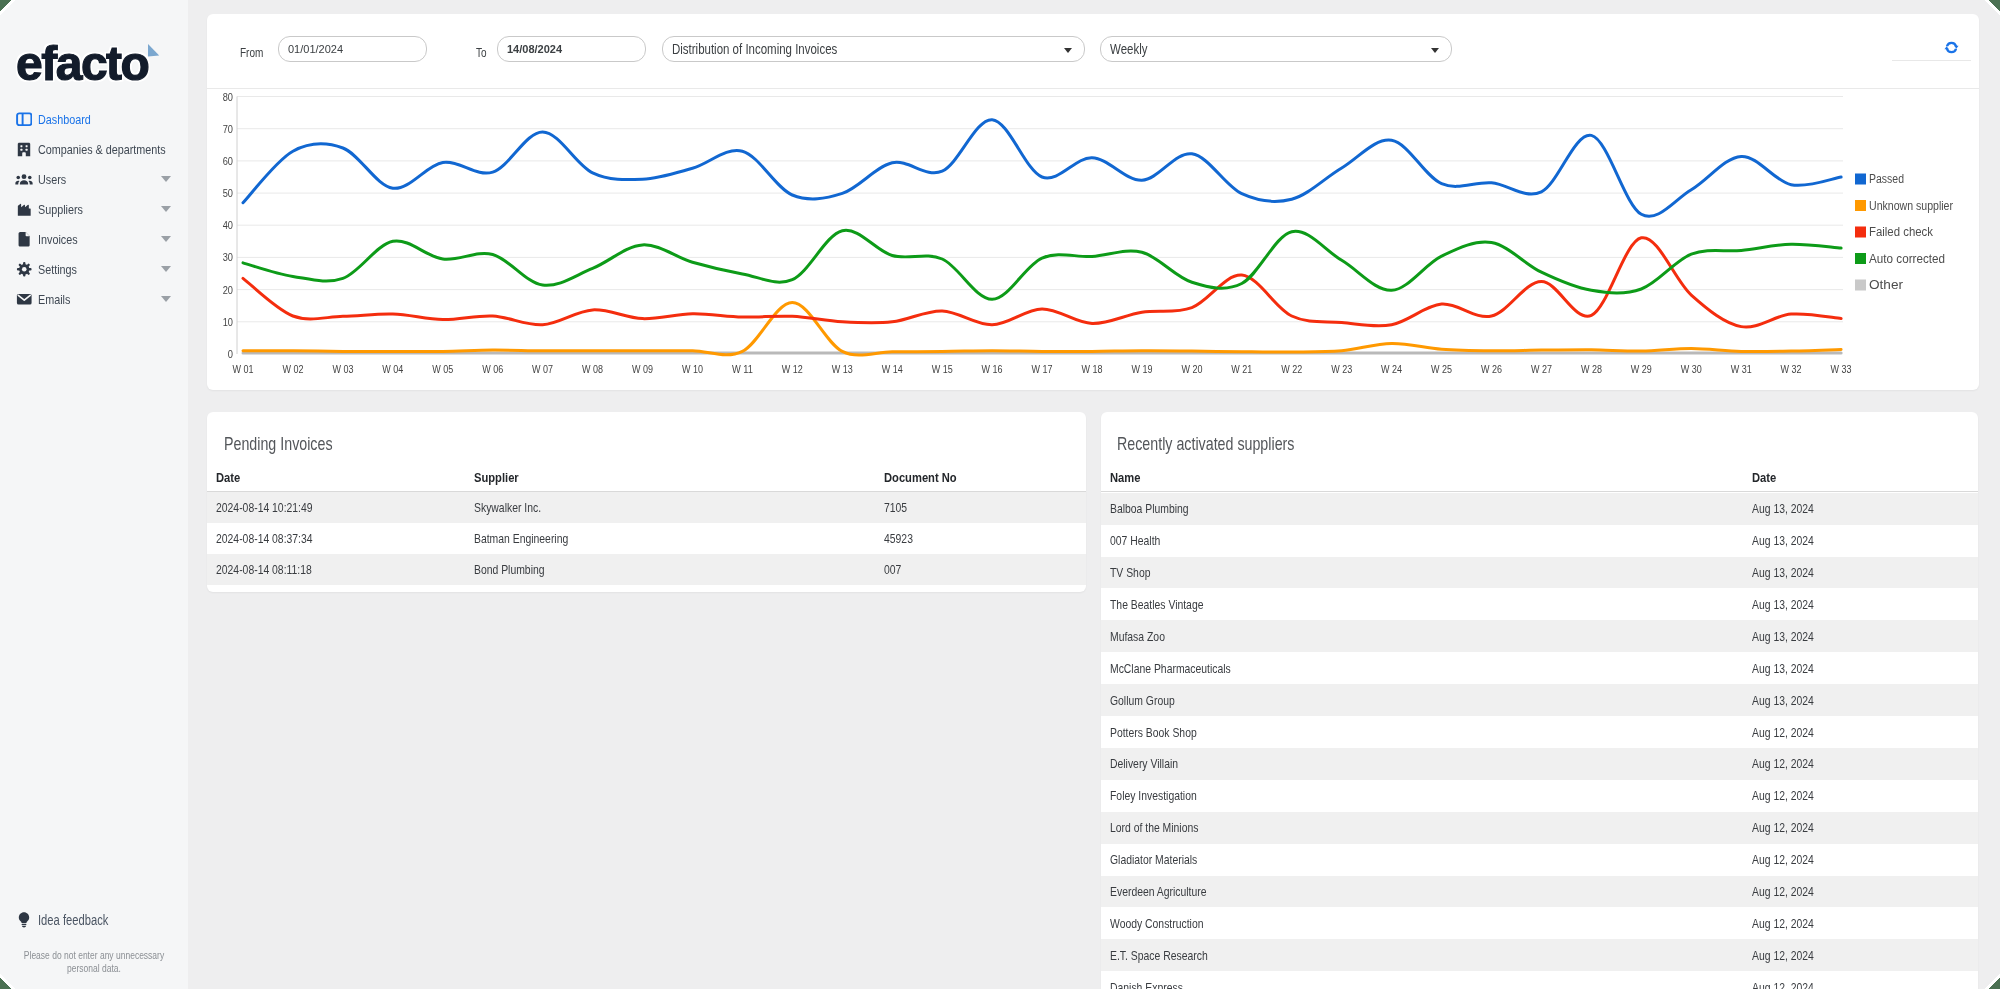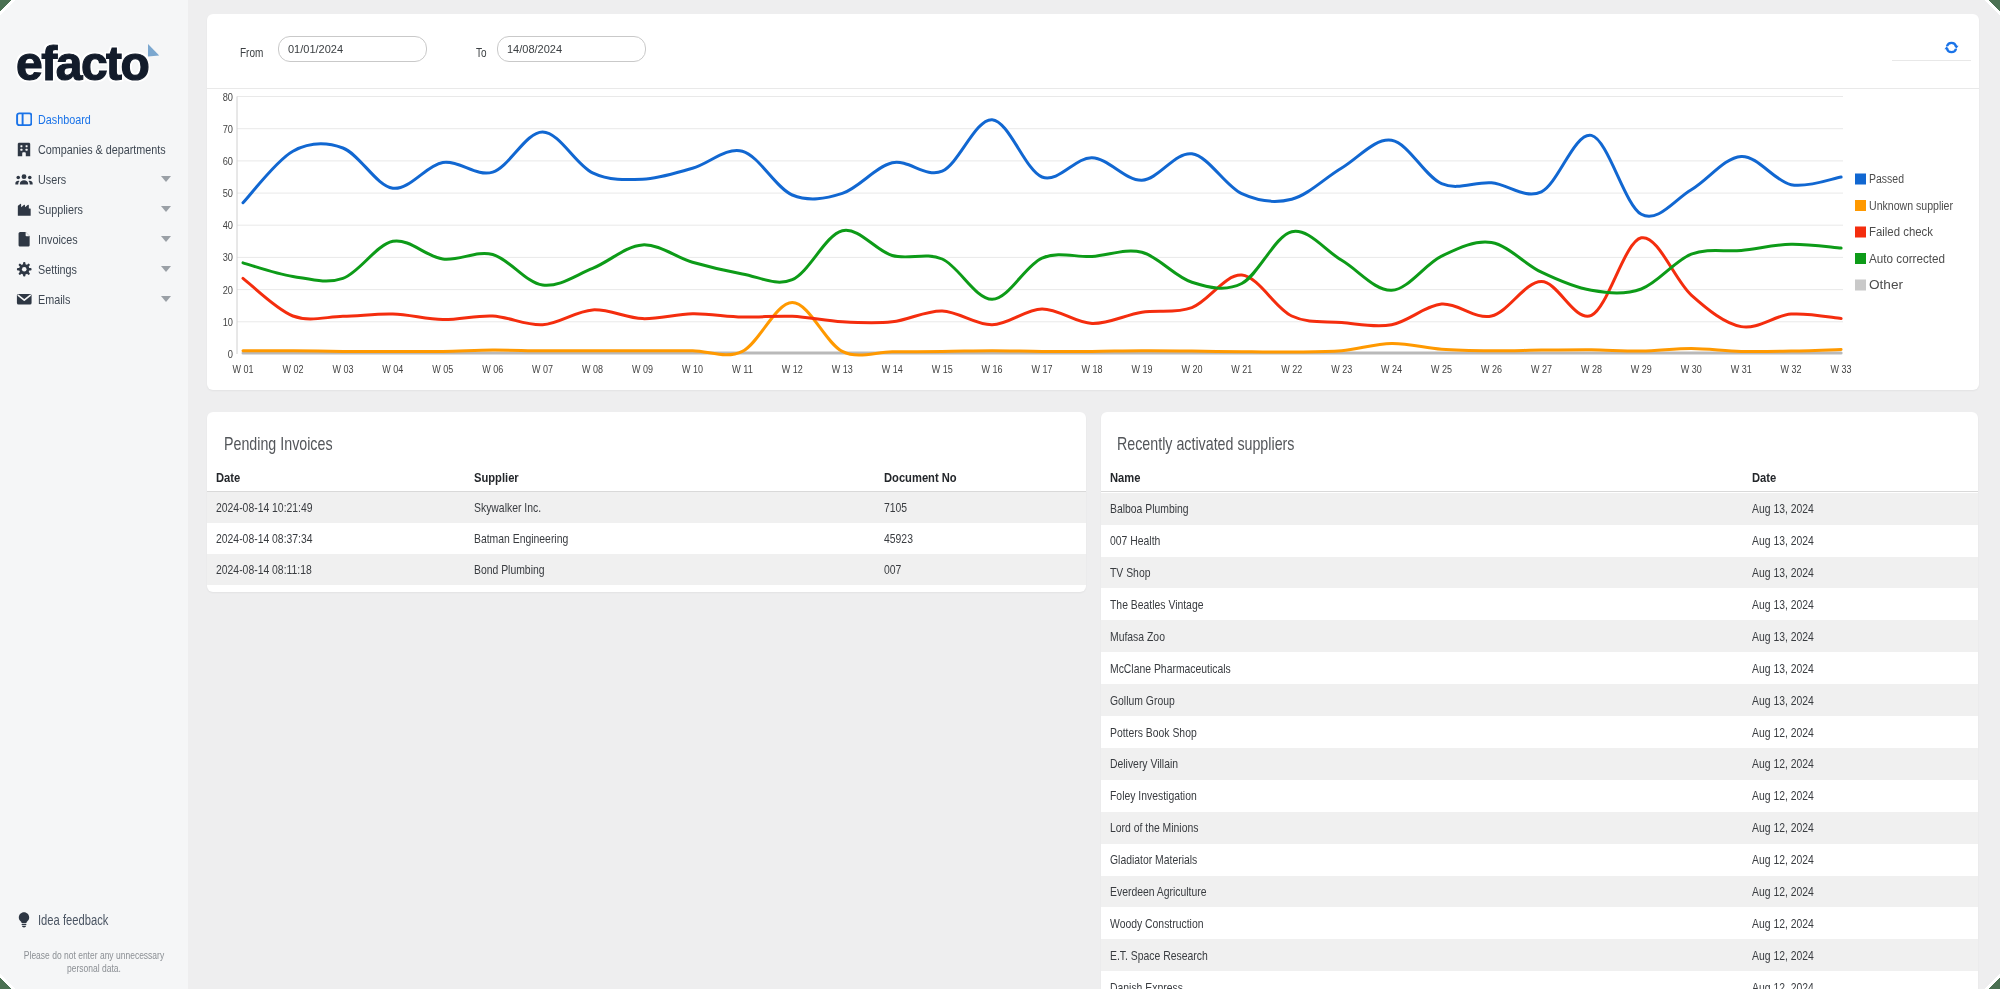--- a/index.html
+++ b/index.html
@@ -146,22 +146,30 @@
   </div>
   <div id="disclaimer">Please do not enter any unnecessary<br>personal data.</div>
 </div>
 
 <div class="card" id="topcard">
   <div class="flabel" style="left:33px; top:32px;">From</div>
   <div class="fbox" style="left:71px; width:149px;">
       <span class="tx">01/01/2024</span>
     </div>
   <div class="flabel" style="left:269px; top:32px;">To</div>
-  <div class="fbox" style="left:290px; width:149px;">
+  <div class="fbox" style="left:290px; width:149px;font-weight:bold;">
       <span class="tx">14/08/2024</span>
+    </div>
+  <div class="fbox" style="left:455px; width:423px;">
+      <span class="tx2">Distribution of Incoming Invoices</span>
+      <span class="car"></span>
+    </div>
+  <div class="fbox" style="left:893px; width:352px;">
+      <span class="tx2">Weekly</span>
+      <span class="car"></span>
     </div>
   <div id="minisep"></div>
   <svg style="position:absolute;left:1737px;top:26px" width="15" height="15" viewBox="0 0 16 16">
       <g stroke="#1a73e8" stroke-width="2.4" fill="none">
         <path d="M3.17,6.71 A5,5 0 0 1 12.83,6.71"></path>
         <path d="M12.83,9.29 A5,5 0 0 1 3.17,9.29"></path>
       </g>
       <g fill="#1a73e8">
         <polygon points="10.9,6.1 15.5,6.1 13.2,9.4"></polygon>
         <polygon points="0.5,9.9 5.1,9.9 2.8,6.6"></polygon>

